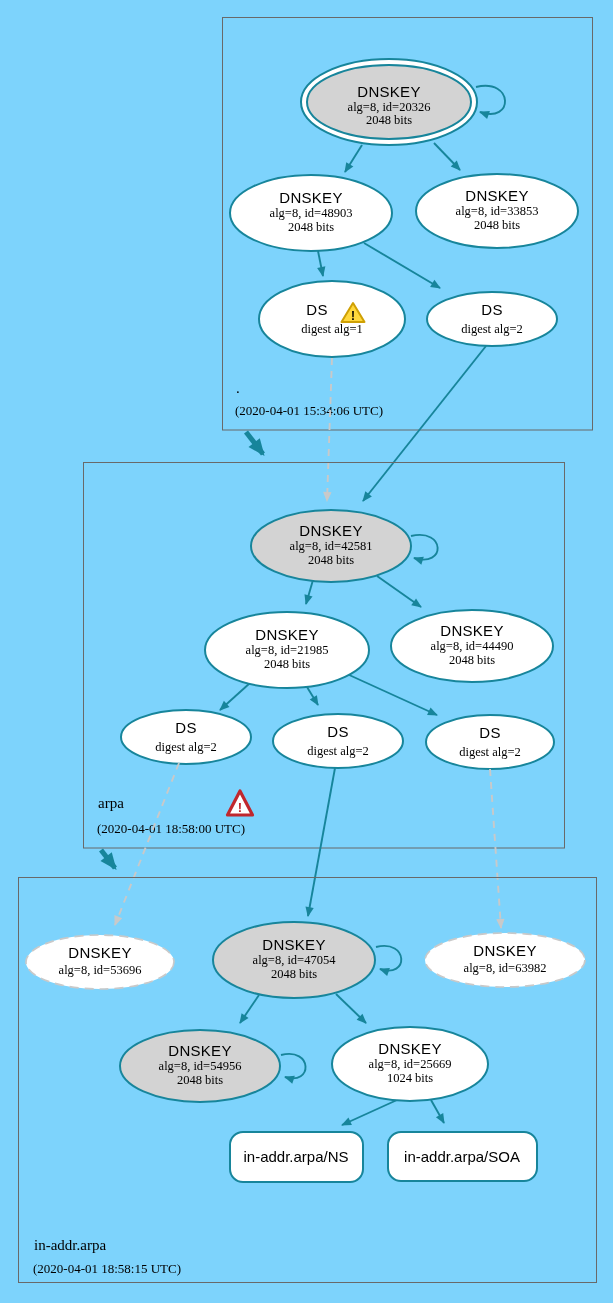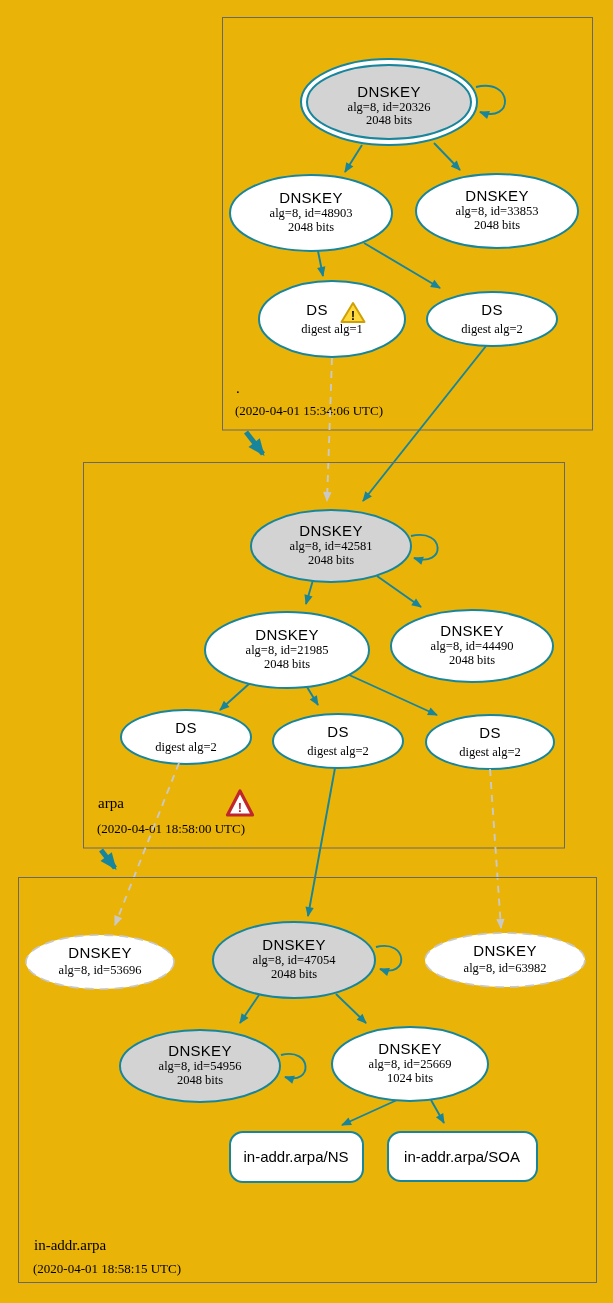--- a/index.html
+++ b/index.html
@@ -3,21 +3,21 @@
 <meta charset="utf-8">
 <style>
   :root{
     --teal:#17859b;
     --ksk-fill:#d3d3d3;
     --dash-gray:#c9c9c9;
     --box-gray:#696969;
     --ink:#000000;
   }
   html,body{margin:0;padding:0;background:#ffffff;}
-  .stage{position:relative;width:613px;height:1303px;background:#eab308;}
+  .stage{position:relative;width:613px;height:1303px;background:#7dd3fc;}
   svg{display:block;}
   text{fill:var(--ink);}
   .node-title{font-family:"Liberation Sans",sans-serif;font-size:15px;text-anchor:middle;letter-spacing:.3px;}
   .node-detail{font-family:"Liberation Serif",serif;font-size:12.5px;text-anchor:middle;}
   .rr-label{font-family:"Liberation Sans",sans-serif;font-size:15px;text-anchor:middle;}
   .zone-name{font-family:"Liberation Serif",serif;font-size:15px;}
   .zone-ts{font-family:"Liberation Serif",serif;font-size:13px;}
   .zone-box{fill:none;stroke:var(--box-gray);stroke-width:1;}
   .node-ellipse{fill:#ffffff;stroke:var(--teal);stroke-width:2;}
   .node-ksk{fill:var(--ksk-fill);}

